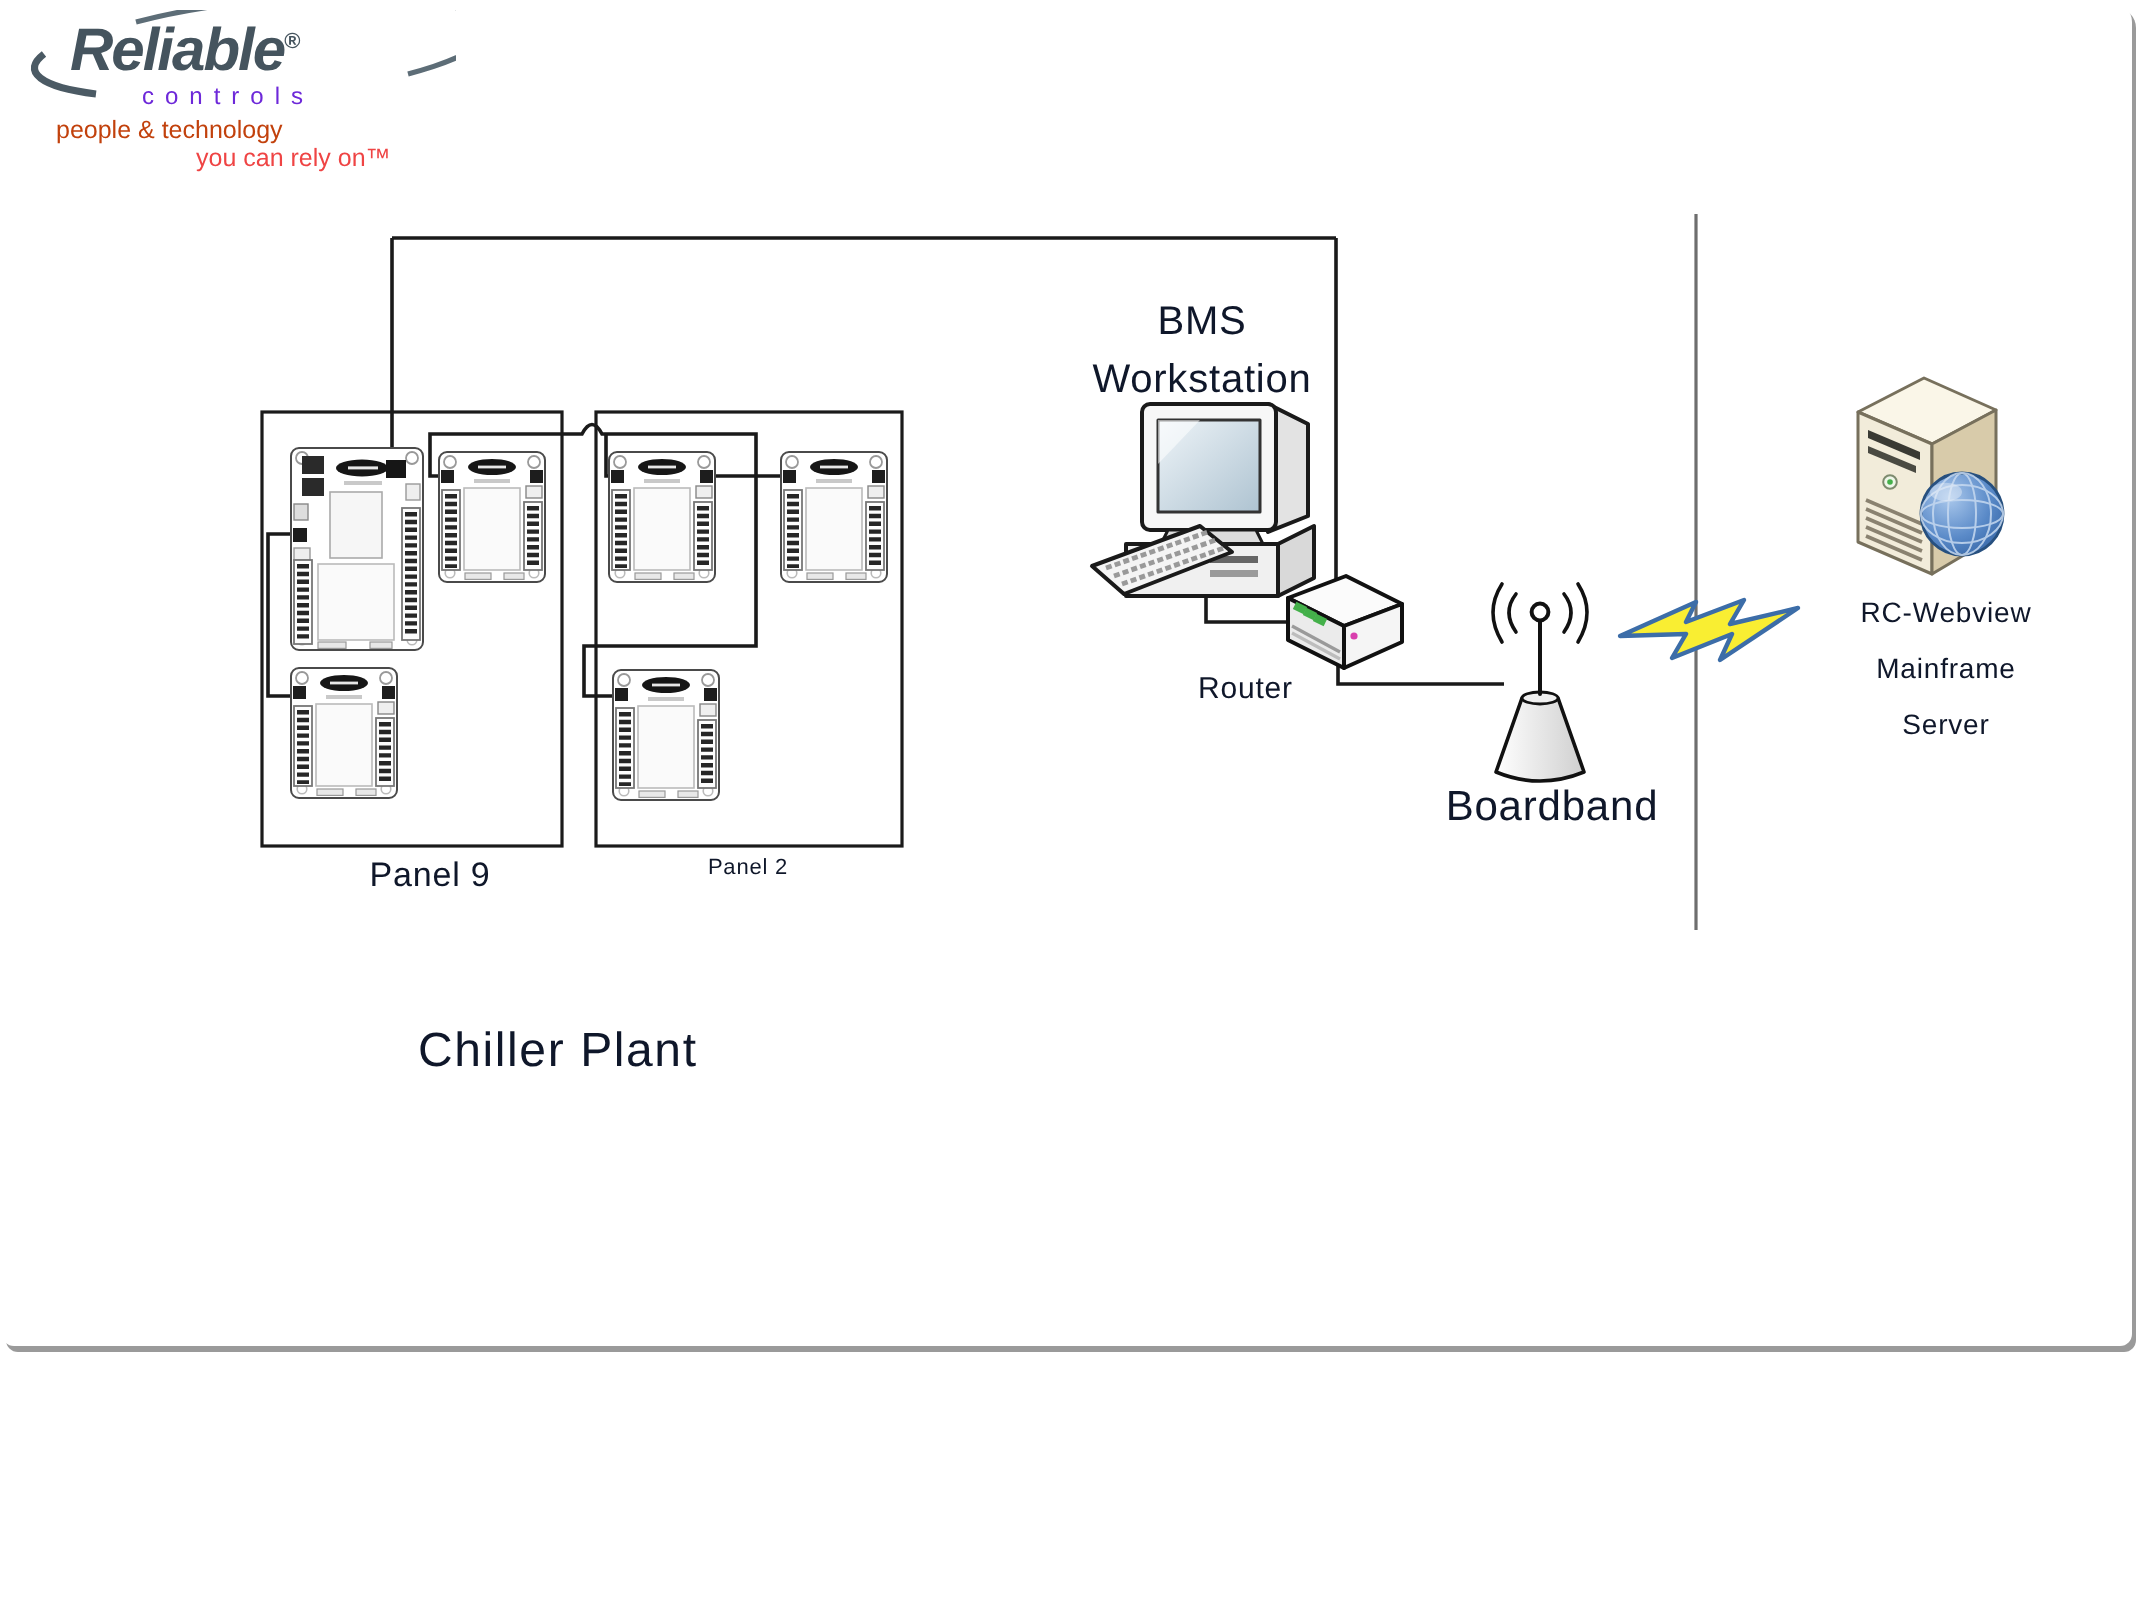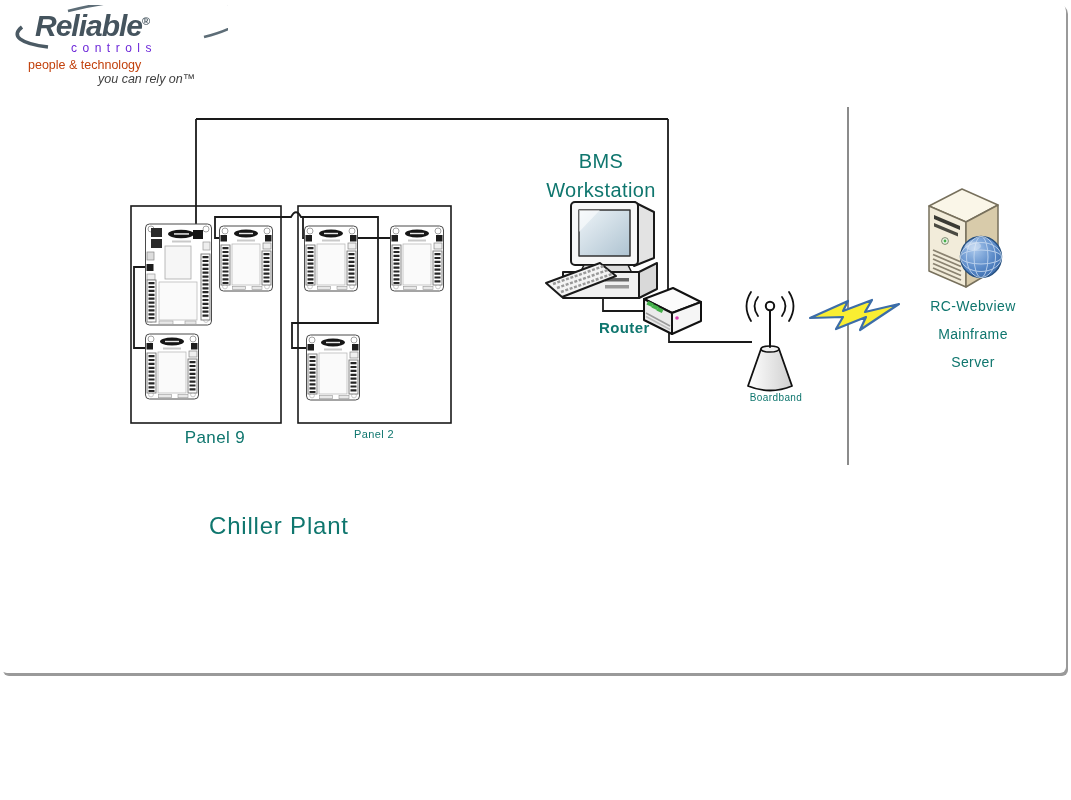--- a/index.html
+++ b/index.html
@@ -2,39 +2,39 @@
 <html><head>
 <meta charset="utf-8">
 <style>
   html,body{margin:0;padding:0;background:#ffffff;}
   #stage{position:relative;width:1071px;height:800px;background:#fff;overflow:hidden;
          font-family:"Liberation Sans",sans-serif;}
   #canvas-frame{position:absolute;left:1px;top:1px;width:1065px;height:672px;
 being      border:2px solid #000;border-radius:10px 10px 6px 6px;
       box-shadow:2px 3px 0 #9a9a9a;background:#fff;z-index:0;}
   #gfx{position:absolute;left:0;top:0;z-index:1;}
-  .lbl{position:absolute;color:#0f766e;letter-spacing:.4px;white-space:nowrap;z-index:2;}
+  .lbl{position:absolute;color:#0f172a;letter-spacing:.4px;white-space:nowrap;z-index:2;}
   .ctr{transform:translateX(-50%);text-align:center;}
   #bms-label{left:601px;top:147px;font-size:20px;line-height:29px;}
-  #router-label{left:599px;top:319px;font-size:15px;font-weight:bold;}
-  #broadband-label{left:770px;top:392px;font-size:10px;padding-left:12px;}
+  #router-label{left:599px;top:336px;font-size:15px;}
+  #broadband-label{left:770px;top:392px;font-size:21px;padding-left:12px;}
   #server-label{left:973px;top:292px;font-size:14px;line-height:28px;}
   #panel1-label{left:215px;top:428px;font-size:17px;}
   #panel2-label{left:374px;top:428px;font-size:11px;}
   #chiller-label{left:209px;top:512px;font-size:24px;letter-spacing:.8px;}
   
   #logo{position:absolute;left:8px;top:5px;width:220px;height:84px;z-index:2;}
   #logo .swoosh{position:absolute;left:0;top:0;}
   #logo .brand{position:absolute;left:27px;top:4px;font-size:30px;font-weight:bold;
                font-style:italic;color:#45545e;letter-spacing:-1px;}
   #logo .brand sup{font-size:11px;font-style:normal;letter-spacing:0;}
   #logo .controls{position:absolute;left:63px;top:36px;font-size:12px;letter-spacing:5.5px;
                   color:#6d28d9;}
   #logo .tag1{position:absolute;left:20px;top:53px;font-size:12.5px;color:#c2410c;}
-  #logo .tag2{position:absolute;left:90px;top:67px;font-size:12.5px;color:#404040;font-style:italic;}
+  #logo .tag2{position:absolute;left:90px;top:67px;font-size:12.5px;color:#ef4444;}
 </style>
 </head>
 <body>
 
 <div id="stage">
   <div id="canvas-frame"></div>
 
   <svg id="gfx" width="1071" height="800" viewBox="0 0 1071 800">
     <defs>
       <linearGradient id="screenGrad" x1="0" y1="0" x2="1" y2="1">

